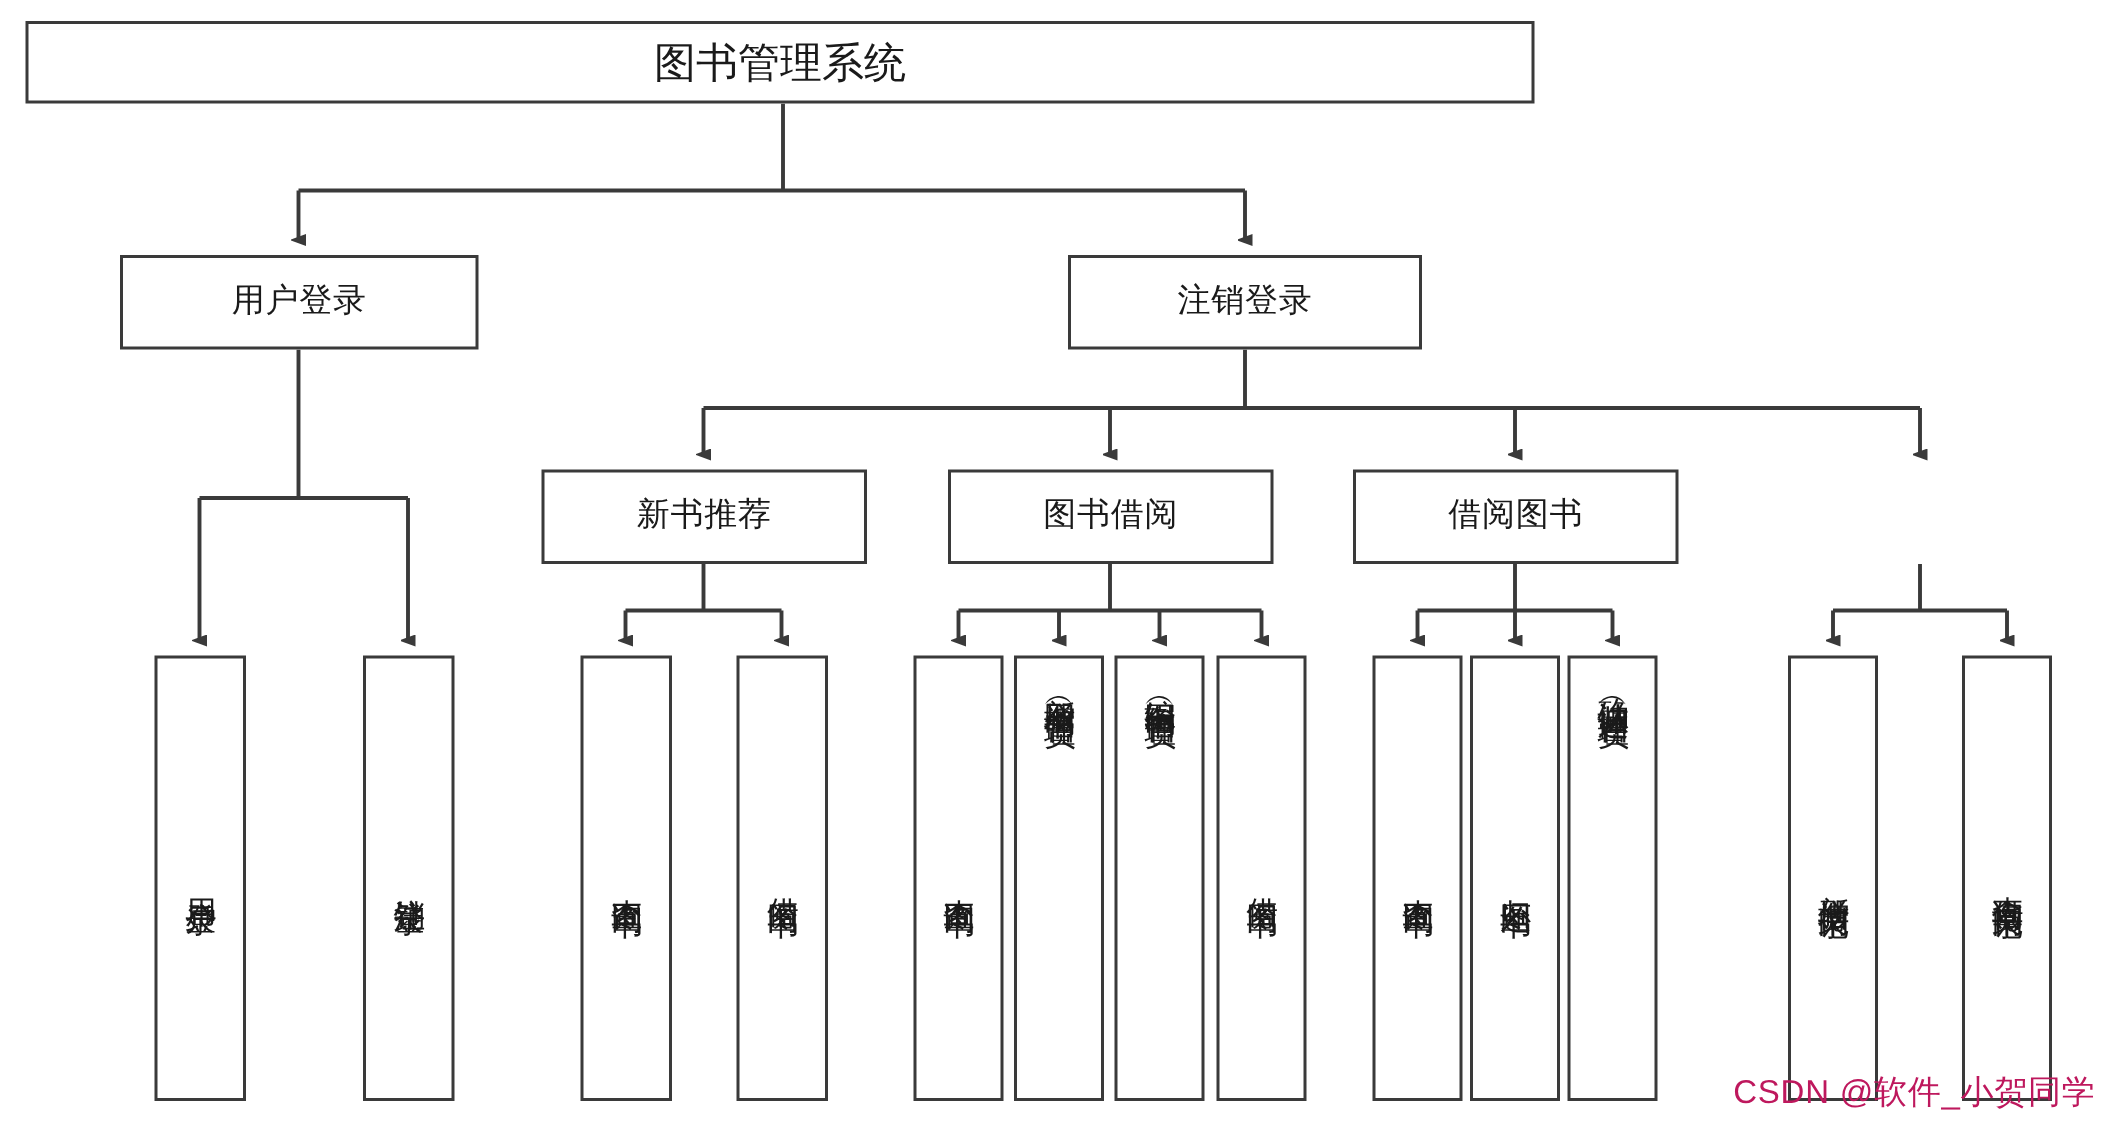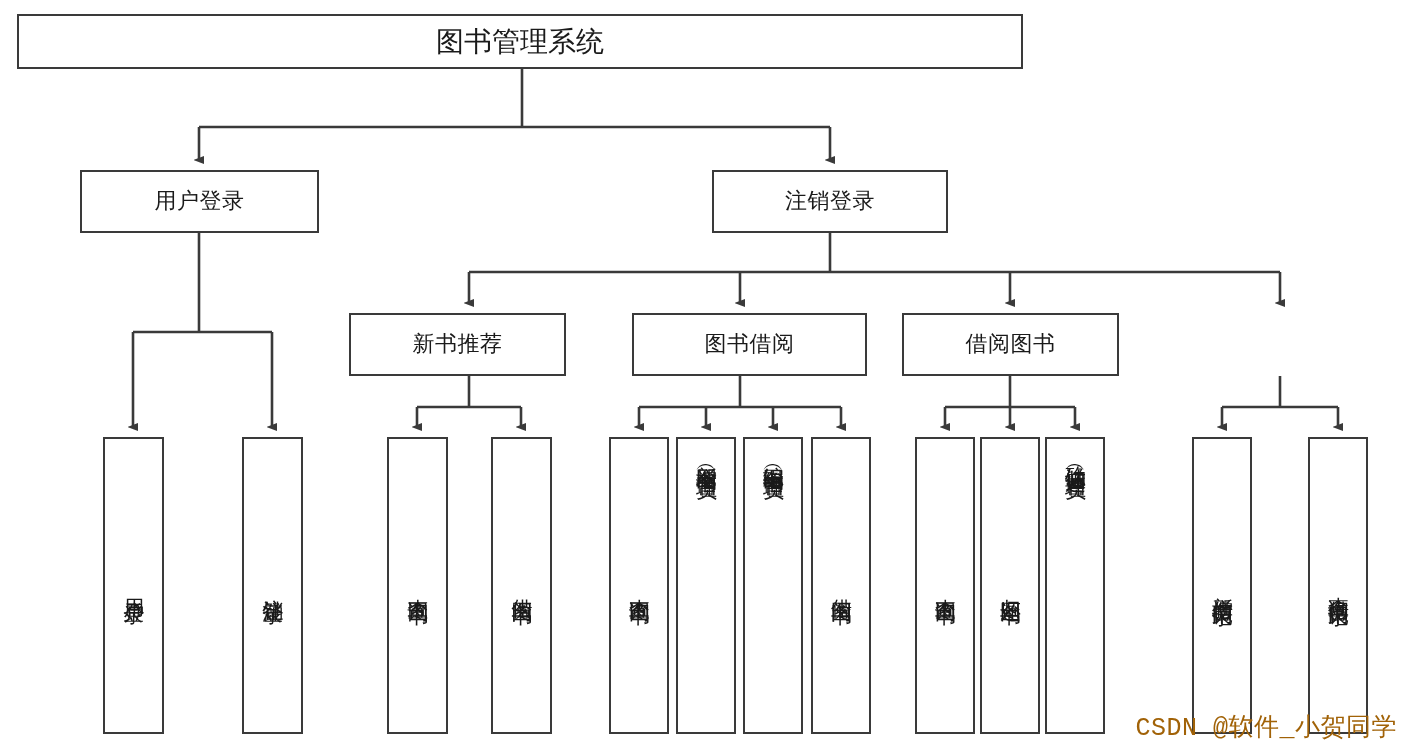--- a/index.html
+++ b/index.html
@@ -60,25 +60,25 @@
     white-space: nowrap;
     display: block;
   }
   .node.leaf.center-align {
     align-items: center;
   }
   .watermark {
     position: absolute;
     right: 8px;
     bottom: 4px;
-    font-size: 25px;
-    color: #a16207;
+    font-size: 22px;
+    color: #be185d;
     letter-spacing: 0.5px;
     white-space: nowrap;
-    font-family: Liberation Mono, monospace;
+    font-family: Liberation Sans, sans-serif;
   }
 </style>
 </head>
 <body>
 
 <div id="canvas">
 
   <svg class="wires" viewBox="0 0 1405 747">
     <defs>
       <marker id="arrow" markerWidth="10" markerHeight="10" refX="4" refY="5" orient="auto" markerUnits="userSpaceOnUse">
@@ -133,24 +133,24 @@
     <span>图书管理系统</span>
   </div>
 
   <div class="node h" style="left:80px; top:170px; width:239px; height:63px;">
     <span>用户登录</span>
   </div>
   <div class="node h" style="left:712px; top:170px; width:236px; height:63px;">
     <span>注销登录</span>
   </div>
 
-  <div class="node h" style="left:349px; top:313px; width:217px; height:63px;">
+  <div class="node h" style="left:361px; top:313px; width:217px; height:63px;">
     <span>新书推荐</span>
   </div>
-  <div class="node h" style="left:632px; top:313px; width:235px; height:63px;">
+  <div class="node h" style="left:632px; top:313px; width:217px; height:63px;">
     <span>图书借阅</span>
   </div>
   <div class="node h" style="left:902px; top:313px; width:217px; height:63px;">
     <span>借阅图书</span>
   </div>
 
   <div class="node leaf center-align" style="left:103px; top:437px; width:61px; height:297px;">
     <span class="vtext">用户登录</span>
   </div>
   <div class="node leaf center-align" style="left:242px; top:437px; width:61px; height:297px;">

